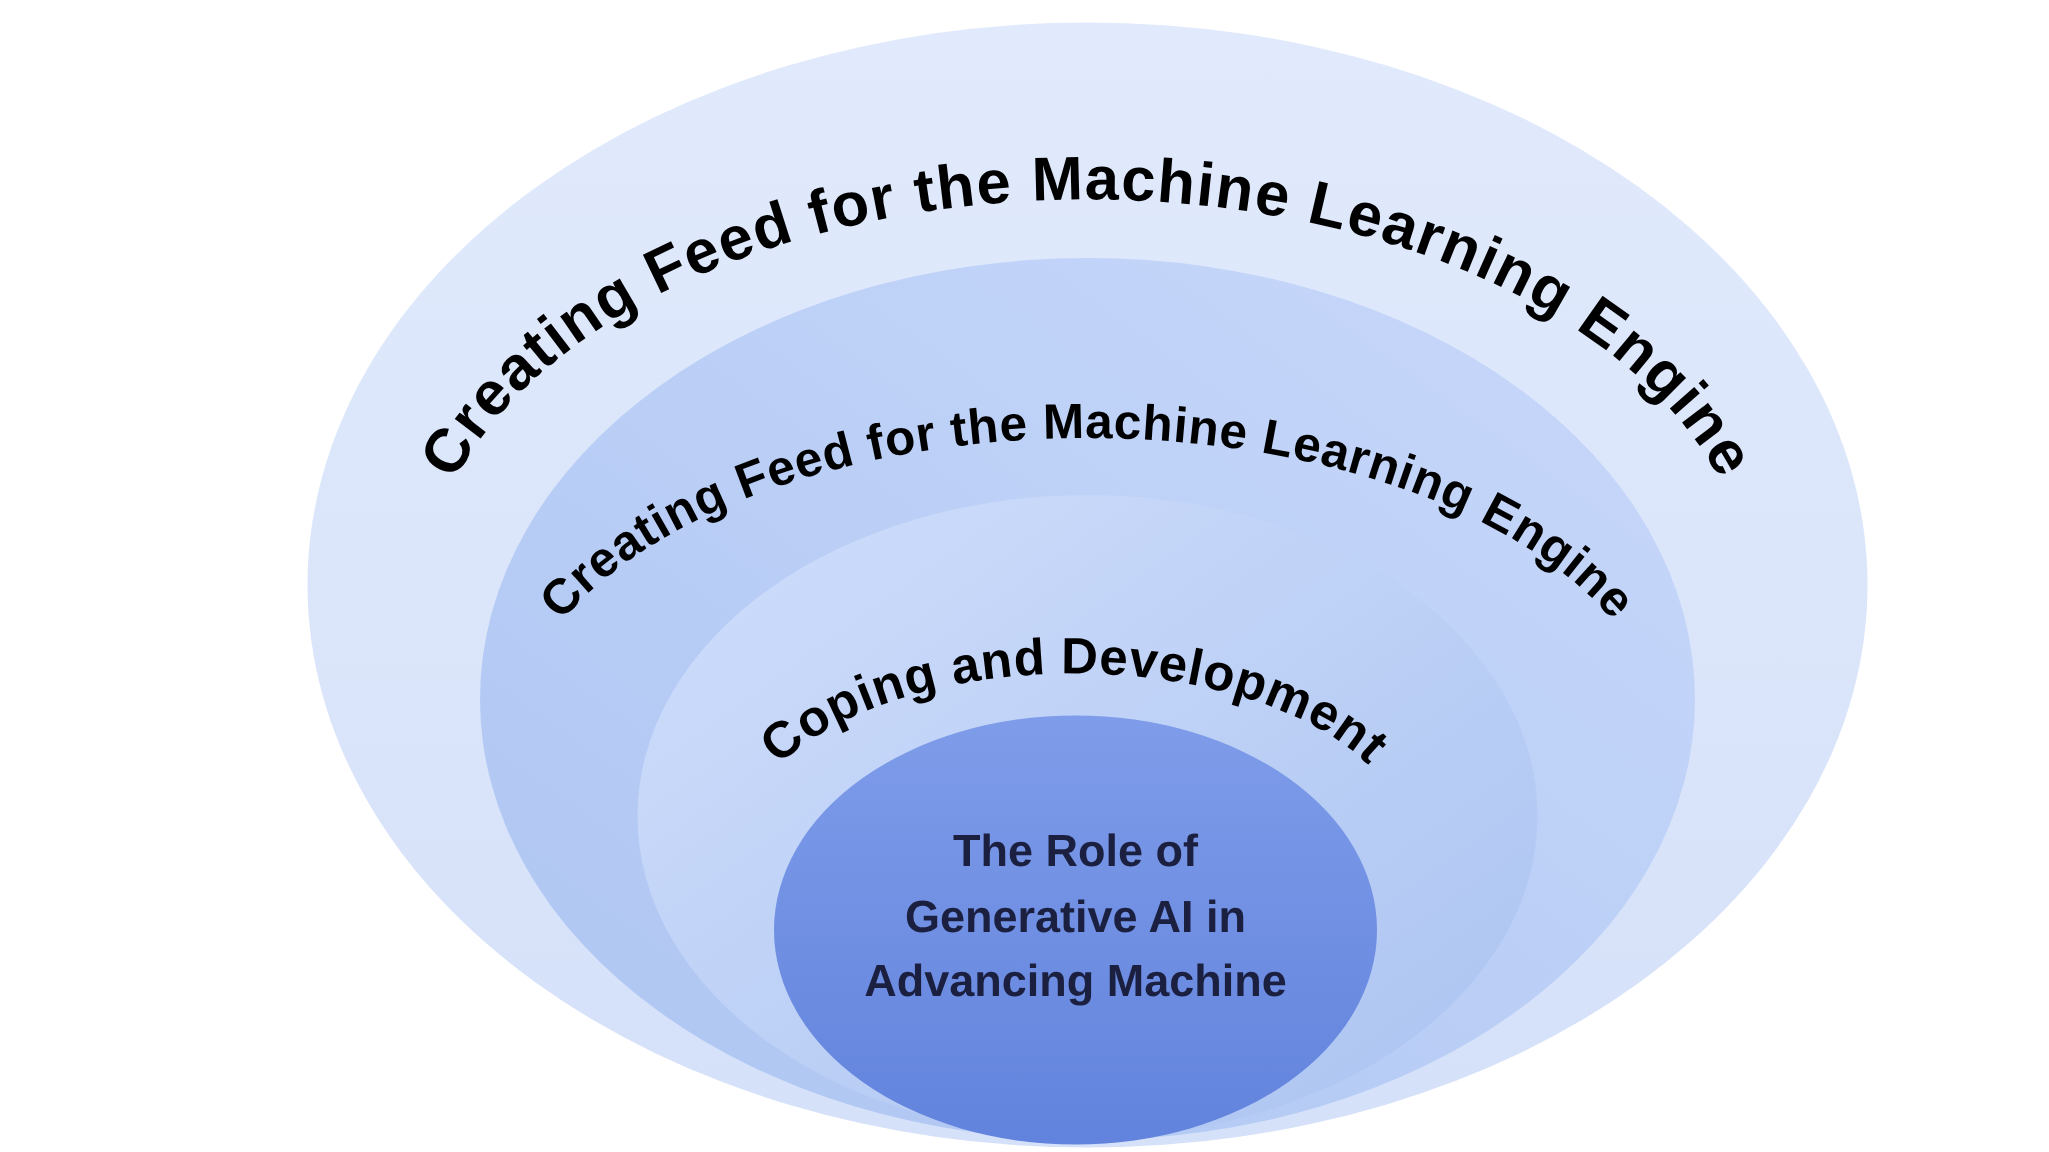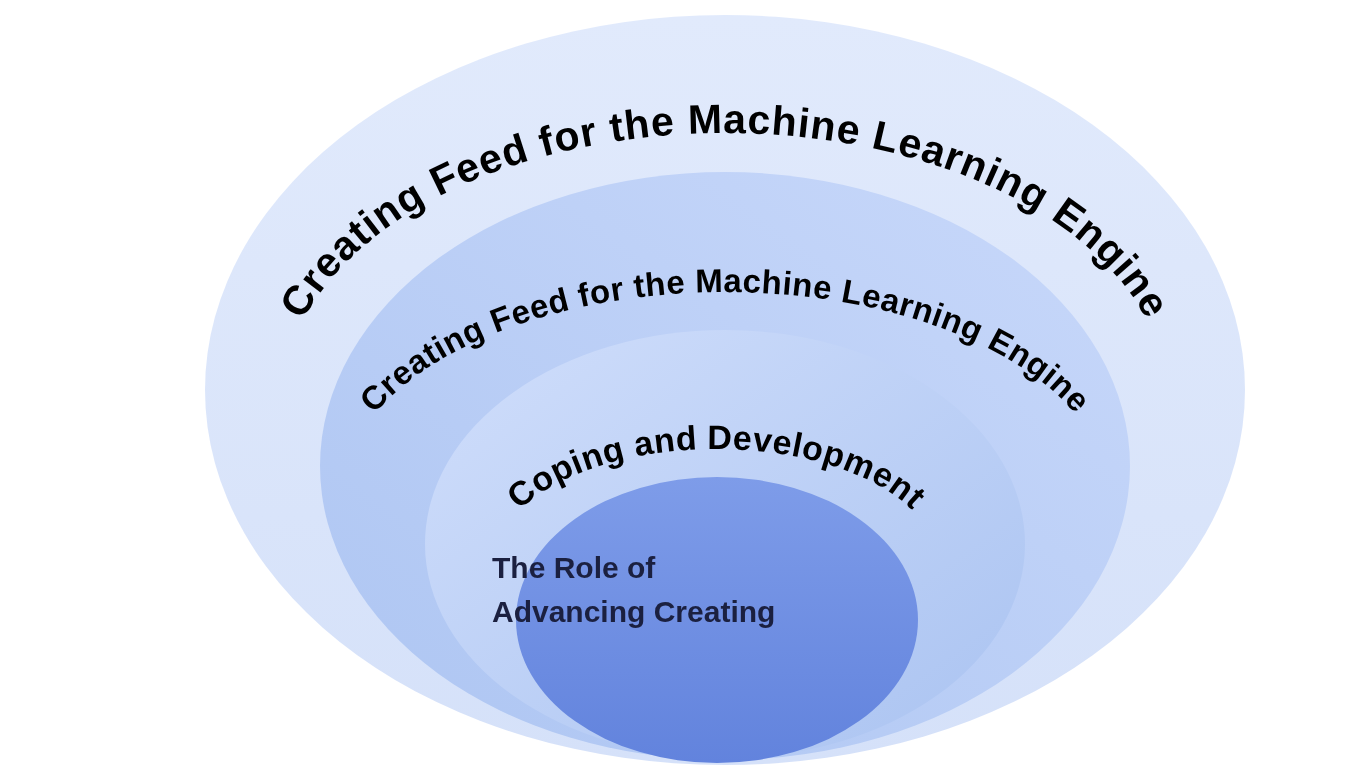--- a/index.html
+++ b/index.html
@@ -29,21 +29,21 @@
     fill: #000000;
   }
   .arc-label-1 { font-size: 41px; letter-spacing: 1px; }
   .arc-label-2 { font-size: 33px; letter-spacing: 0.5px; }
   .arc-label-3 { font-size: 34px; letter-spacing: 0.5px; }
   .core-label {
     position: absolute;
     left: 492px;
     top: 546px;
     width: 450px;
-    text-align: left;
+    text-align: center;
     font-weight: 700;
     font-size: 30px;
     line-height: 43.5px;
     color: #1b2040;
   }
 </style>
 </head>
 <body>
 
 <div class="canvas">
@@ -82,16 +82,17 @@
     <text class="arc-label arc-label-2" text-anchor="middle">
       <textPath href="#arc-ring2" startOffset="50%">Creating Feed for the Machine Learning Engine</textPath>
     </text>
     <text class="arc-label arc-label-3" text-anchor="middle">
       <textPath href="#arc-ring3" startOffset="50%">Coping and Development</textPath>
     </text>
   </svg>
 
   <div class="core-label">
     <div>The Role of</div>
-    <div>Advancing Creating</div>
+    <div>Generative AI in</div>
+    <div>Advancing Machine</div>
   </div>
 
 </div>
 
 </body></html>

